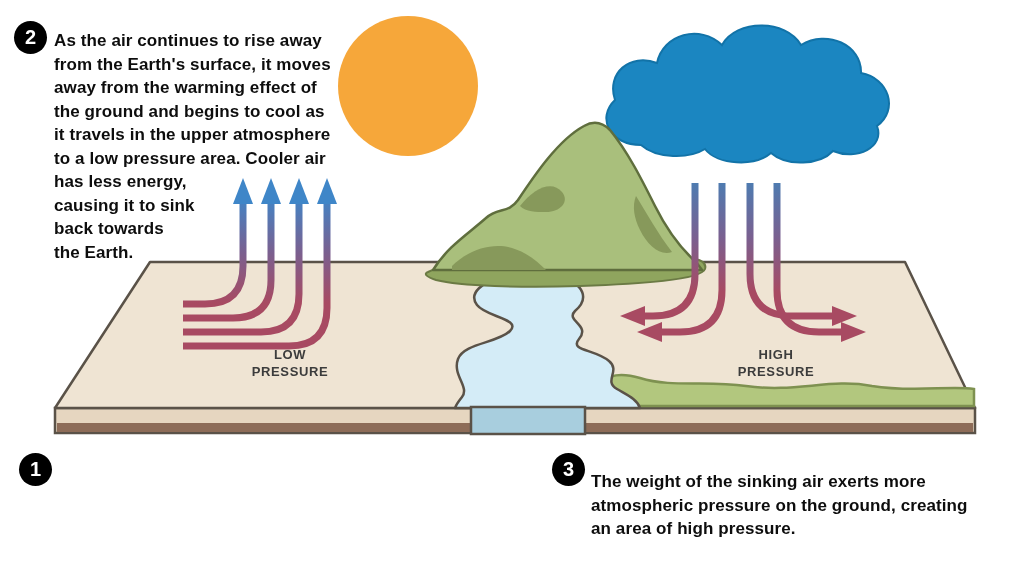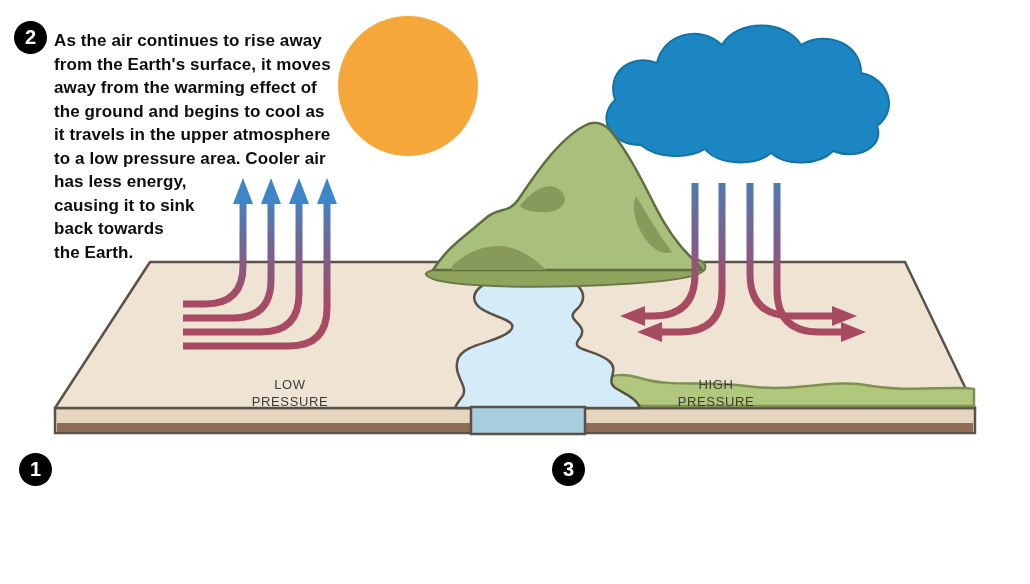--- a/index.html
+++ b/index.html
@@ -11,31 +11,31 @@
   .badge{
     position:absolute;width:33px;height:33px;border-radius:50%;
     background:#000;color:#fff;font-weight:bold;font-size:20px;line-height:33px;
     text-align:center;
   }
   .step-text{
     position:absolute;font-weight:bold;font-size:17px;line-height:23.5px;
     color:#0d0d0d;white-space:pre-line;letter-spacing:0.1px;margin-top:20px;
   }
   .pressure-label{
-    position:absolute;font-weight:normal;font-size:13px;line-height:16.5px;
-    color:#3c3c3c;letter-spacing:0.6px;text-align:center;white-space:pre-line;margin-top:30px;
+    position:absolute;font-weight:bold;font-size:13px;line-height:16.5px;
+    color:#3c3c3c;letter-spacing:0.6px;text-align:center;white-space:pre-line;
   }
   .pos-badge2{left:14px;top:21px;}
   .pos-text2{left:54px;top:9px;width:320px;}
   .pos-badge1{left:19px;top:453px;}
   .pos-text1{left:60px;top:450px;width:460px;}
   .pos-badge3{left:552px;top:453px;}
   .pos-text3{left:591px;top:450px;width:430px;}
   .pos-low{left:238px;top:347px;width:104px;}
-  .pos-high{left:664px;top:347px;width:104px;text-align:center;}
+  .pos-high{left:724px;top:347px;width:104px;text-align:center;}
 </style>
 </head>
 <body>
 
 <div class="canvas">
 
   <svg width="1030" height="584" viewBox="0 0 1030 584">
     <defs>
       <linearGradient id="gradLeft" gradientUnits="userSpaceOnUse" x1="0" y1="195" x2="0" y2="322">
         <stop offset="0" stop-color="#3F86C8"></stop>
@@ -109,14 +109,17 @@
 the Earth.</div>
 
   <div class="pressure-label pos-low">LOW
 PRESSURE</div>
   <div class="pressure-label pos-high">HIGH
 PRESSURE</div>
 
   <div class="badge pos-badge1">1</div>
 
   <div class="badge pos-badge3">3</div>
+  <div class="step-text pos-text3">The weight of the sinking air exerts more
+atmospheric pressure on the ground, creating
+an area of high pressure.</div>
 
 </div>
 
 </body></html>

